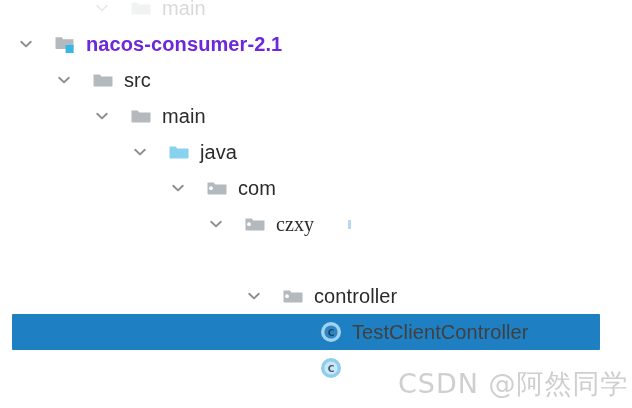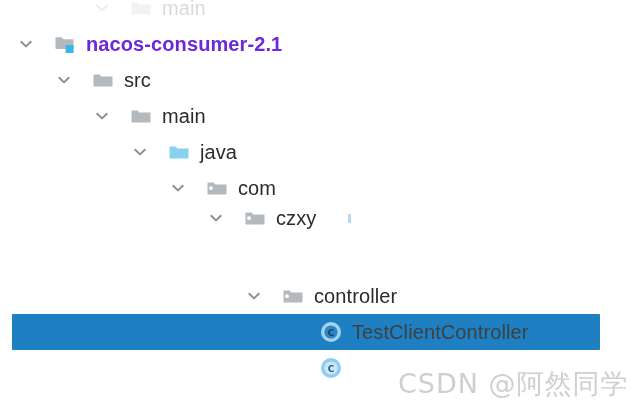--- a/index.html
+++ b/index.html
@@ -178,21 +178,21 @@
         </svg>
       </span>
       <span class="icon" style="left: 206px;">
         <svg width="22" height="22" viewBox="0 0 22 22">
           <path d="M1.5 5.5 h6.2 l1.6 2.0 h11.2 v9.2 a0.8 0.8 0 0 1 -0.8 0.8 h-17.4 a0.8 0.8 0 0 1 -0.8 -0.8 z" fill="#b3b9bd"></path>
           <circle cx="5.0" cy="11.2" r="1.9" fill="#ffffff"></circle>
         </svg>
       </span>
       <span class="label" style="left: 238px;">com</span>
     </div>
-    <div class="row" style="top: 200px;">
+    <div class="row" style="top: 206px; font-family: Liberation Serif, serif;">
       <span class="twisty" style="left: 208px;">
         <svg width="16" height="16" viewBox="0 0 16 16">
           <path d="M3.2 5.8 L8 10.4 L12.8 5.8" fill="none" stroke="#8c8c8c" stroke-width="1.9" stroke-linecap="round" stroke-linejoin="round"></path>
         </svg>
       </span>
       <span class="icon" style="left: 244px;">
         <svg width="22" height="22" viewBox="0 0 22 22">
           <path d="M1.5 5.5 h6.2 l1.6 2.0 h11.2 v9.2 a0.8 0.8 0 0 1 -0.8 0.8 h-17.4 a0.8 0.8 0 0 1 -0.8 -0.8 z" fill="#b3b9bd"></path>
           <circle cx="5.0" cy="11.2" r="1.9" fill="#ffffff"></circle>
         </svg>

